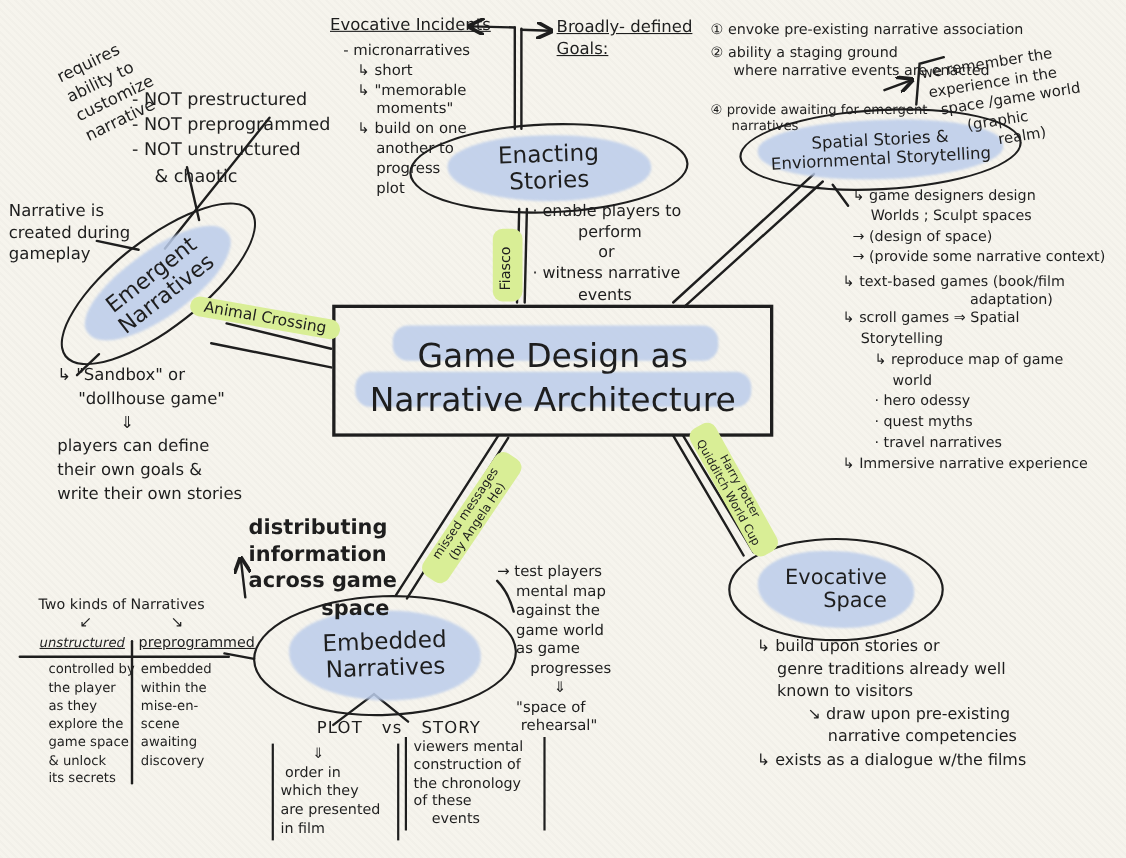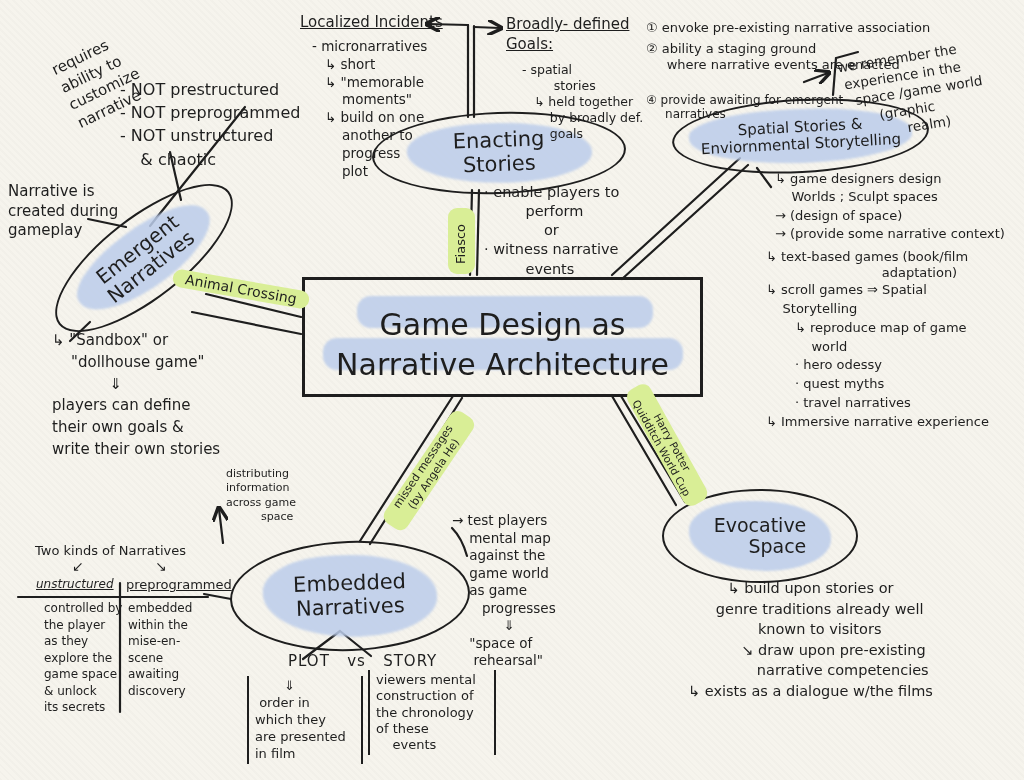--- a/index.html
+++ b/index.html
@@ -142,36 +142,31 @@
 - NOT preprogrammed
 - NOT unstructured
     &amp; chaotic</div>
   <div class="t txt-block" style="left:52px;top:330px;font-size:15px;line-height:1.45;">↳ "Sandbox" or
     "dollhouse game"
             ⇓
 players can define
 their own goals &amp;
 write their own stories</div>
 
-  <div class="t txt-block u" style="left:300px;top:13px;font-size:15px;">Localized Incidents</div>
+  <div class="t txt-block u" style="left:300px;top:13px;font-size:15px;">Evocative Incidents</div>
   <div class="t txt-block" style="left:312px;top:38px;font-size:13.5px;line-height:1.32;">- micronarratives
    ↳ short
    ↳ "memorable
        moments"
    ↳ build on one
        another to
        progress
        plot</div>
   <div class="t txt-block u" style="left:506px;top:15px;font-size:15px;">Broadly- defined
 Goals:</div>
-  <div class="t txt-block" style="left:522px;top:62px;font-size:12.5px;line-height:1.28;">- spatial
-        stories
-   ↳ held together
-       by broadly def.
-       goals</div>
 
   <div class="t txt-block" style="left:484px;top:183px;font-size:14.5px;line-height:1.32;">· enable players to
          perform
              or
 · witness narrative
          events</div>
 
   <div class="t txt-block" style="left:646px;top:20px;font-size:13px;">① envoke pre-existing narrative association</div>
   <div class="t txt-block" style="left:646px;top:41px;font-size:13px;line-height:1.22;">② ability a staging ground
      where narrative events are enacted</div>
@@ -191,28 +186,28 @@
                             adaptation)</div>
   <div class="t txt-block" style="left:766px;top:281px;font-size:13px;line-height:1.45;">↳ scroll games ⇒ Spatial
     Storytelling
        ↳ reproduce map of game
            world
        · hero odessy
        · quest myths
        · travel narratives
 ↳ Immersive narrative experience</div>
 
-  <div class="t txt-block" style="left:688px;top:578px;font-size:14.5px;line-height:1.42;text-align:center;">↳ build upon stories or
+  <div class="t txt-block" style="left:688px;top:578px;font-size:14.5px;line-height:1.42;">↳ build upon stories or
     genre traditions already well
     known to visitors
           ↘ draw upon pre-existing
               narrative competencies
 ↳ exists as a dialogue w/the films</div>
 
-  <div class="t txt-block" style="left:226px;top:467px;font-size:11px;line-height:1.3;">distributing
+  <div class="t txt-block" style="left:226px;top:467px;font-size:19px;line-height:1.3;font-weight:bold;">distributing
 information
 across game
           space</div>
   <div class="t txt-block" style="left:452px;top:512px;font-size:13.5px;line-height:1.3;">→ test players
     mental map
     against the
     game world
     as game
        progresses
             ⇓

